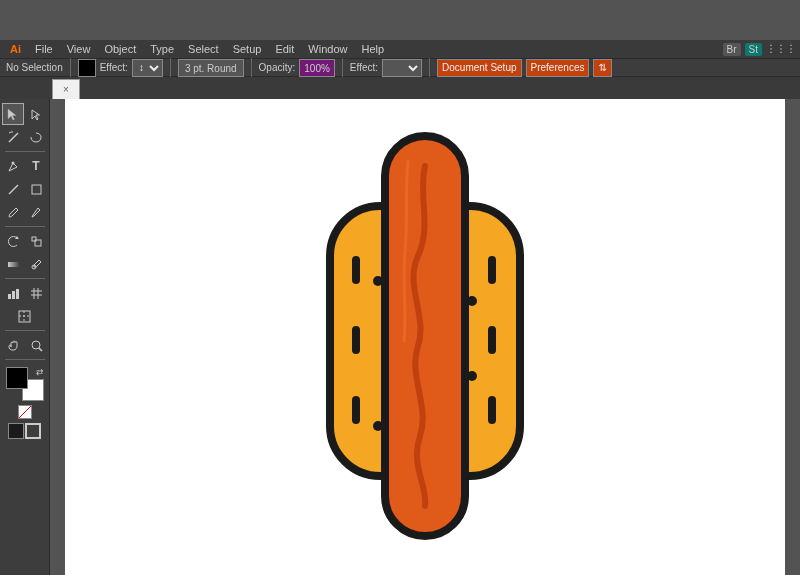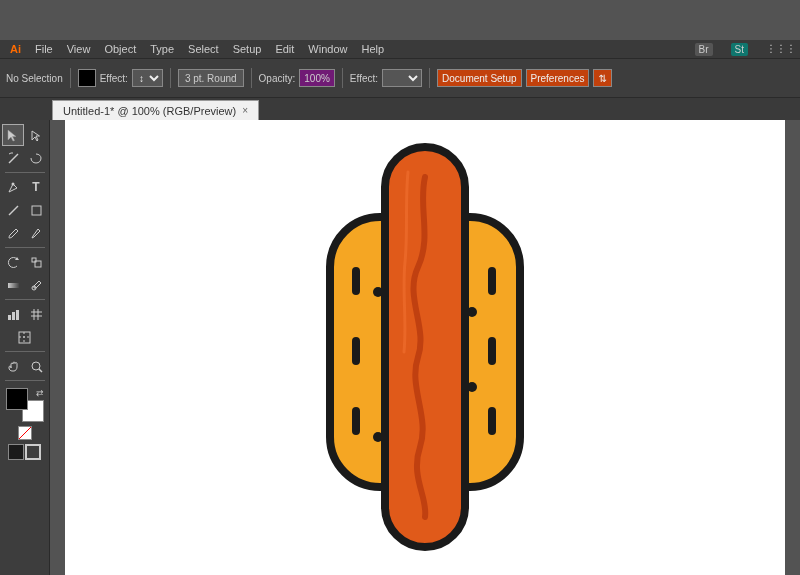--- a/index.html
+++ b/index.html
@@ -30,21 +30,21 @@
       padding: 0 6px;
       height: 18px;
       line-height: 18px;
       cursor: pointer;
       font-size: 11px;
       color: #ccc;
     }
 
     
     #toolbar {
-      height: 40px;
+      height: 19px;
       background: #3d3d3d;
       display: flex;
       align-items: center;
       padding: 0 6px;
       gap: 4px;
       flex-shrink: 0;
       border-top: 1px solid #2a2a2a;
       border-bottom: 1px solid #2a2a2a;
     }
     .toolbar-label {
@@ -220,21 +220,21 @@
   <span class="menu-item">File</span>
   <span class="menu-item">View</span>
   <span class="menu-item">Object</span>
   <span class="menu-item">Type</span>
   <span class="menu-item">Select</span>
   <span class="menu-item">Setup</span>
   <span class="menu-item">Edit</span>
   <span class="menu-item">Window</span>
   <span class="menu-item">Help</span>
 
-  <span style="margin-left:auto; color:#ccc; font-size:10px; display:flex; gap:18px;">
+  <span style="margin-left:auto; color:#ccc; font-size:10px; display:flex; gap:4px;">
     <span style="background:#555;padding:1px 4px;border-radius:2px;">Br</span>
     <span style="background:#0f766e;padding:1px 4px;border-radius:2px;">St</span>
     <span>⋮⋮⋮</span>
   </span>
 </div>
 
 <div id="toolbar">
   <span class="toolbar-label">No Selection</span>
   <div class="toolbar-sep"></div>
   <div class="toolbar-swatch"></div>
@@ -253,21 +253,20 @@
     <option></option>
   </select>
   <div class="toolbar-sep"></div>
   <button class="toolbar-btn">Document Setup</button>
   <button class="toolbar-btn">Preferences</button>
   <button class="toolbar-btn">⇅</button>
 </div>
 
 <div id="tab-bar">
   <div class="tab">
-    <span>Untitled-1* @ 100% (RGB/Preview)</span>
     <span class="tab-close">×</span>
   </div>
 </div>
 
 <div id="main">
 
   <div id="toolbox">
 
     <div class="tool-row">
       <div class="tool-btn active">

